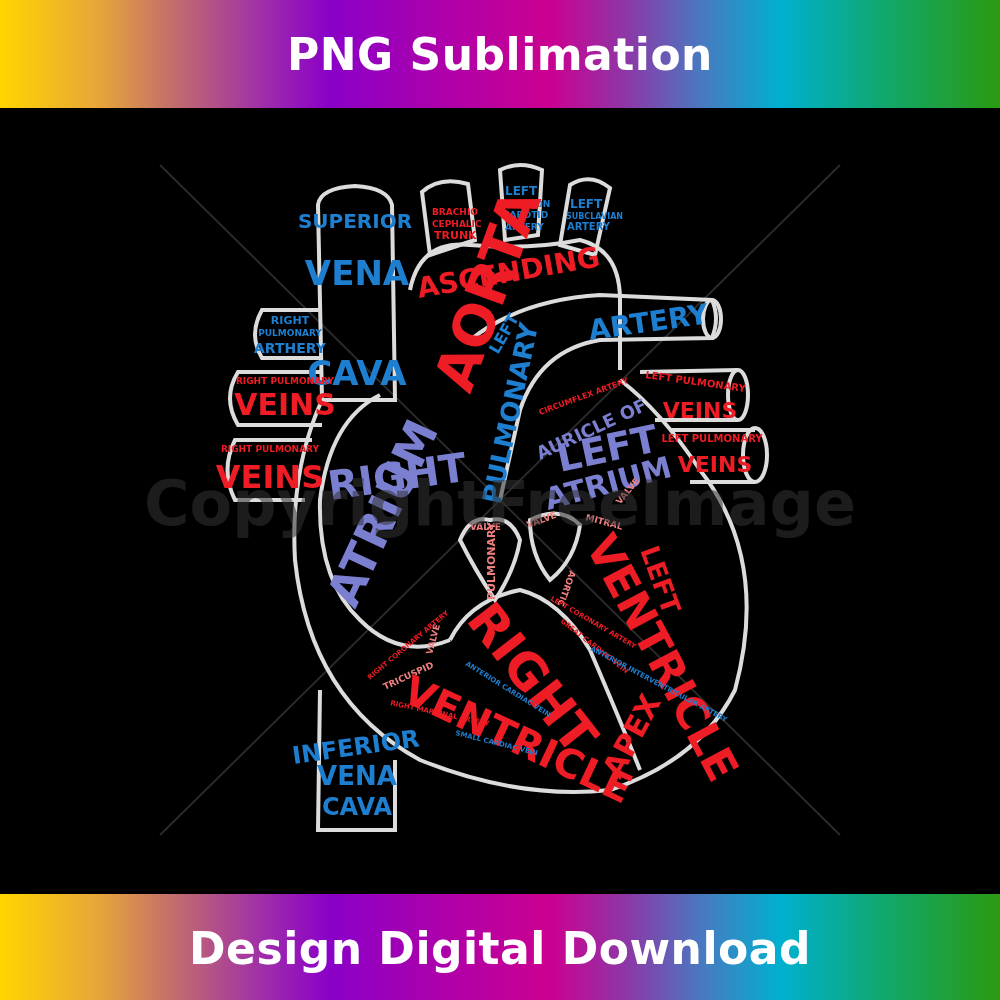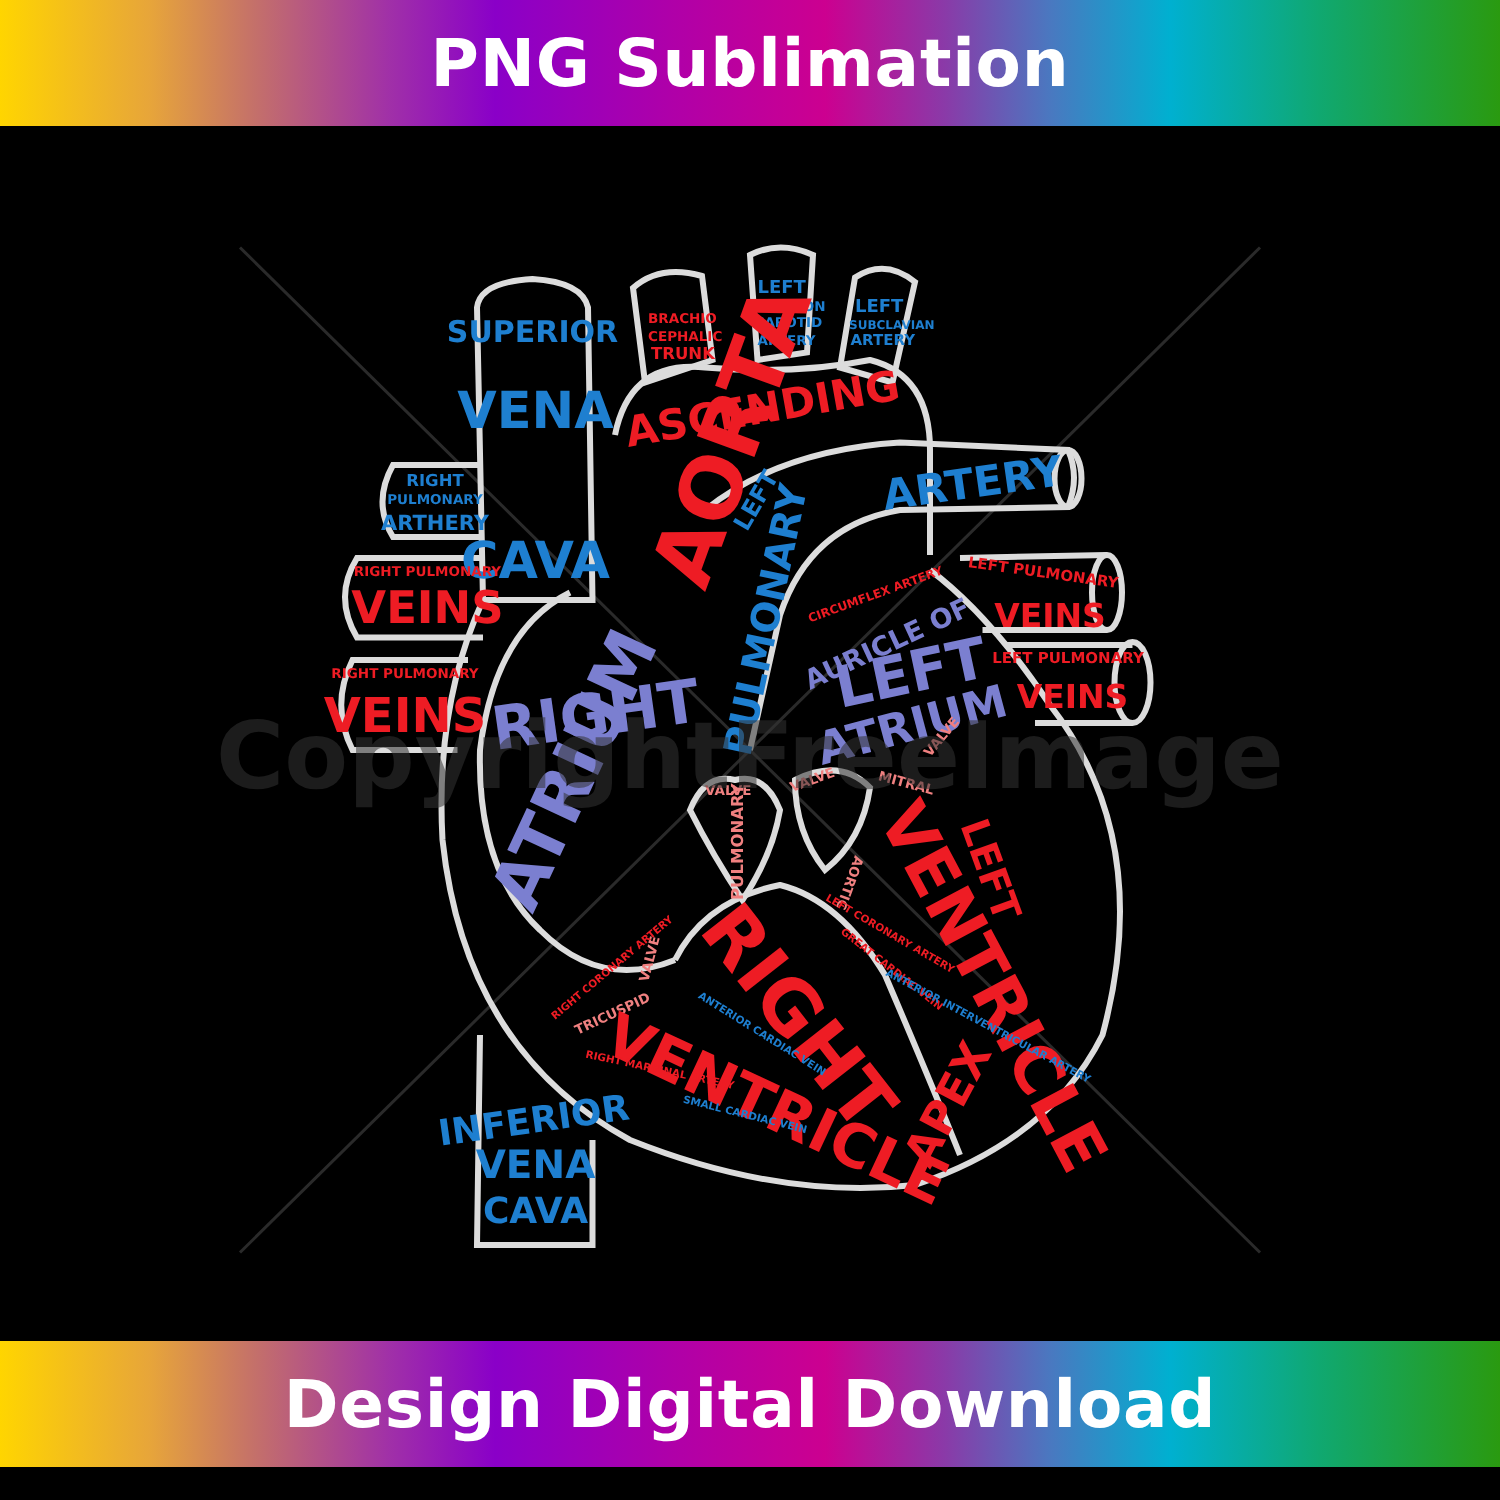--- a/index.html
+++ b/index.html
@@ -1,18 +1,18 @@
 <!DOCTYPE html>
 <html><head>
 <meta charset="utf-8">
 <style>
   html, body { margin:0; padding:0; }
   body { width:1000px; height:1000px; position:relative; overflow:hidden; background:#000; font-family:"DejaVu Sans", sans-serif; }
   .banner {
-    position:absolute; left:0; width:1000px; height:84px;
+    position:absolute; left:0; width:1000px; height:108px;
     background: linear-gradient(90deg, #ffd500 0%, #e7a53a 10%, #c4706a 17%, #a030a8 26%, #8a00c8 33%, #b000a8 45%, #cc0090 55%, #8a3aa8 63%, #4a78c0 70%, #00b0d0 78%, #10a870 88%, #2a9a10 100%);
     display:flex; align-items:center; justify-content:center;
   }
   .banner span { color:#fff; font-weight:bold; font-size:44px; letter-spacing:0.5px; }
   .top { top:0; }
   .bottom { top:894px;text-align:right; }
   .art { position:absolute; left:0; top:106px; width:1000px; height:788px; }
   svg text { font-family:"DejaVu Sans", sans-serif; font-weight:bold; }
 </style>
 </head>

